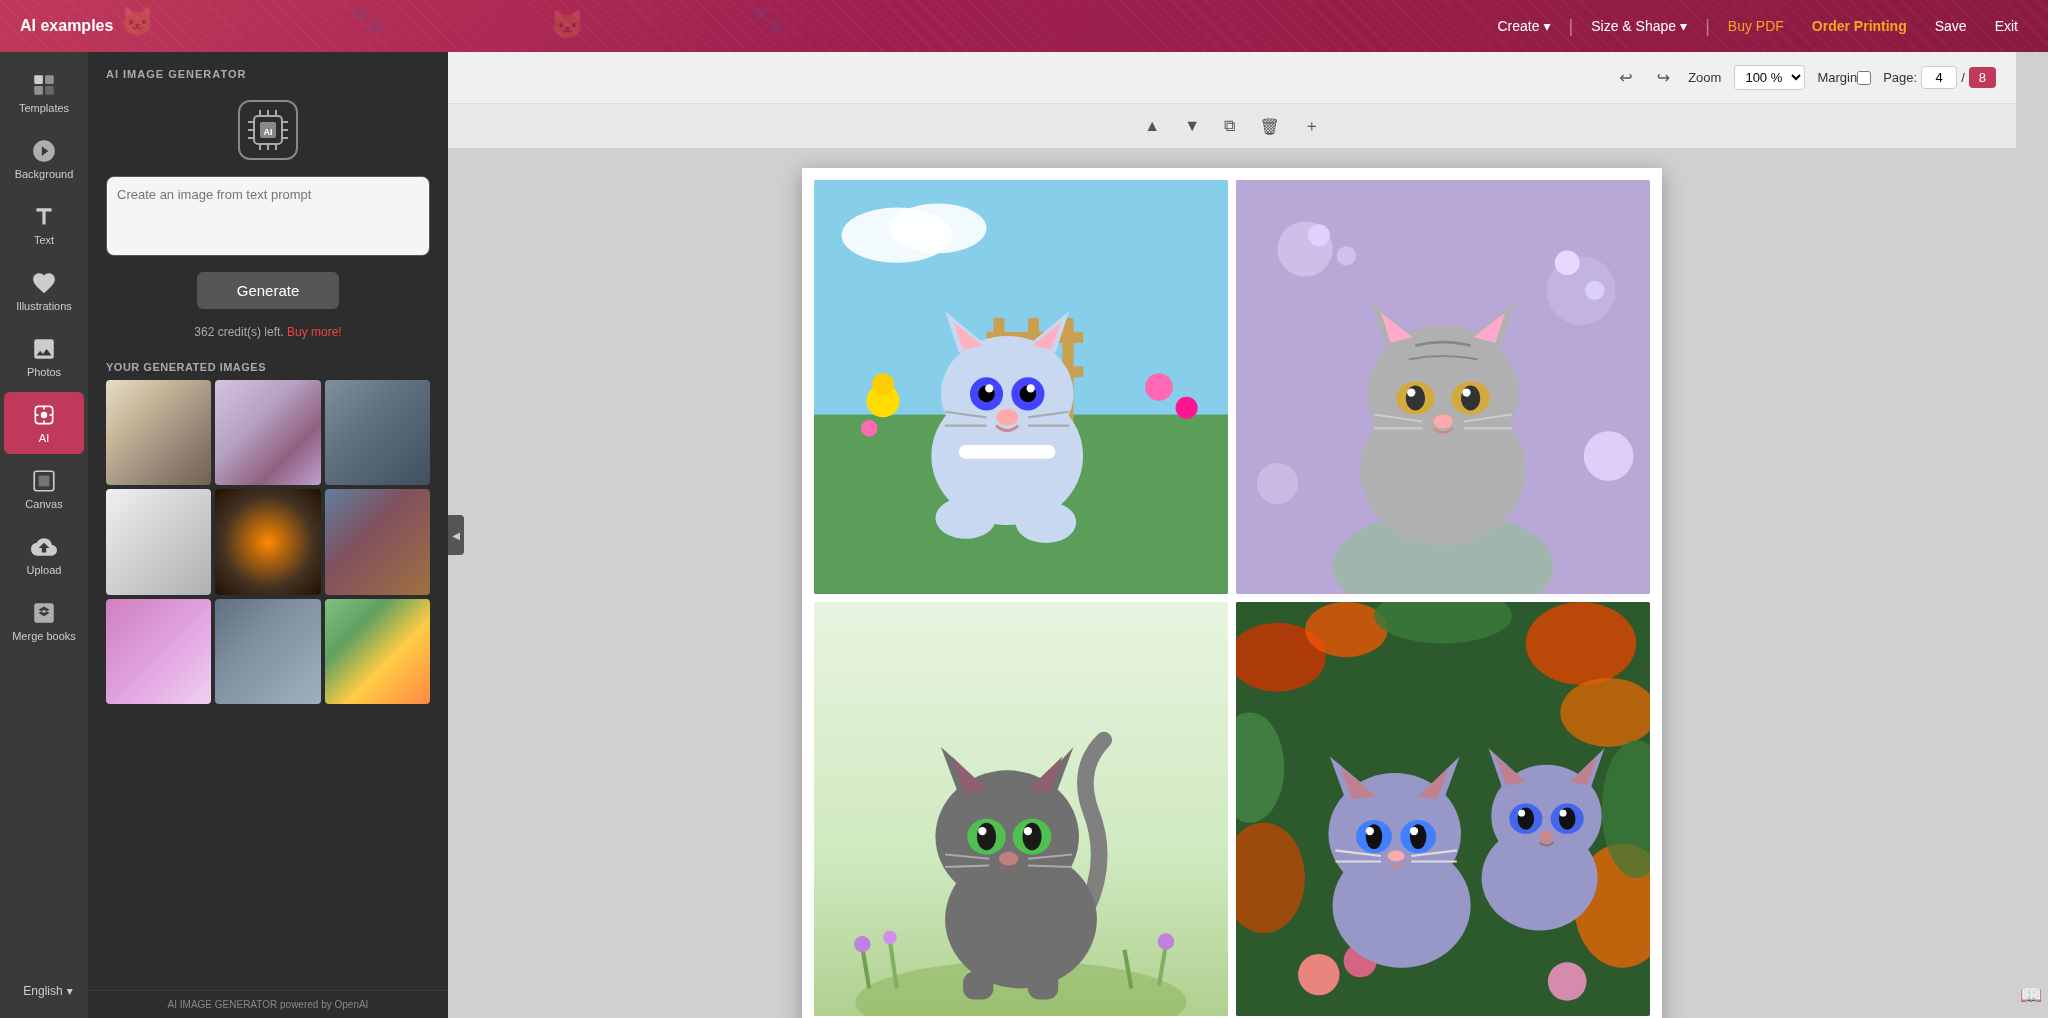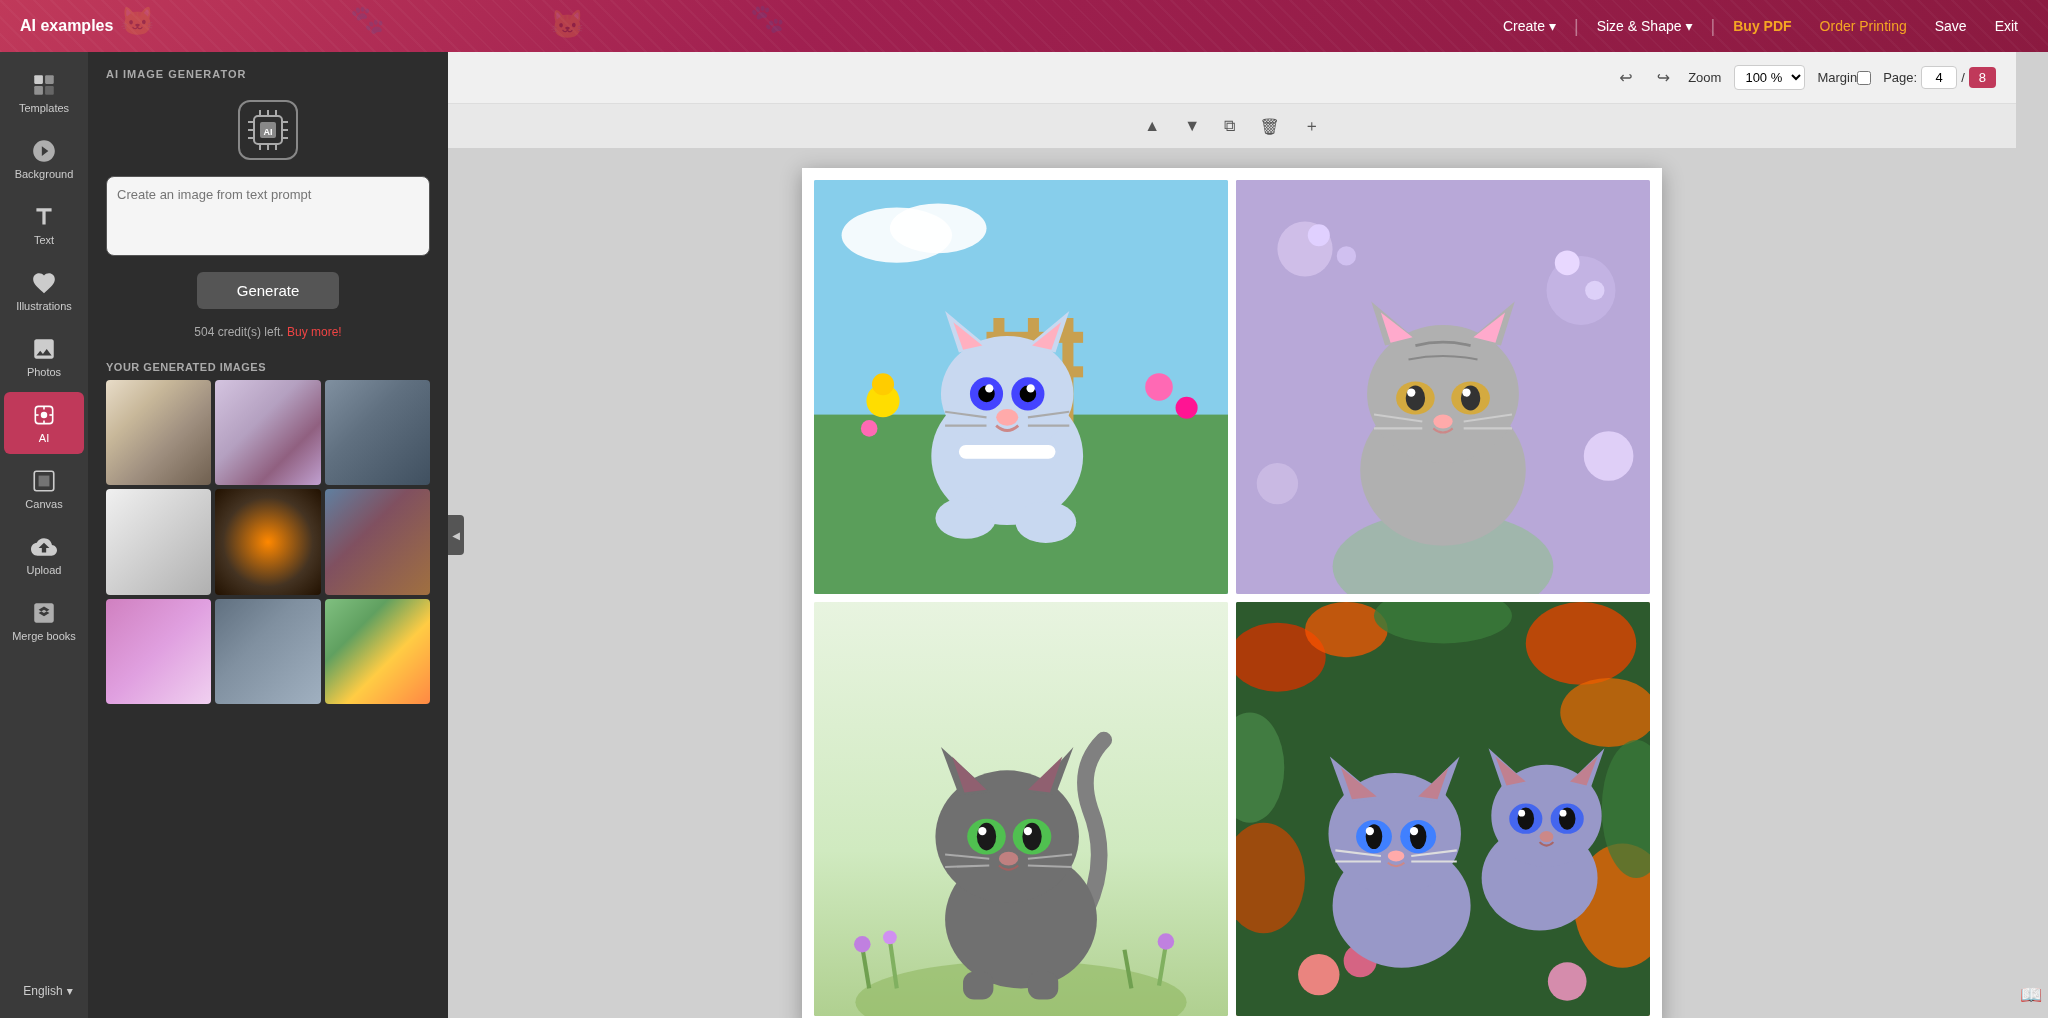--- a/index.html
+++ b/index.html
@@ -39,22 +39,22 @@
       background: transparent;
       border: none;
       cursor: pointer;
       font-size: 14px;
       padding: 6px 10px;
       display: flex;
       align-items: center;
       gap: 4px;
       white-space: nowrap;
     }
-    .topbar-btn.buy-pdf { color: #f5a623; font-weight: bold; }
-    .topbar-btn.order { color: #f5a623; font-weight: normal; }
+    .topbar-btn.buy-pdf { color: #f5a623; font-weight: normal; }
+    .topbar-btn.order { color: #f5a623; font-weight: bold; }
     .topbar-sep { color: rgba(255,255,255,0.4); font-size: 18px; }
 
     
     #main {
       display: flex;
       flex: 1;
       overflow: hidden;
     }
 
     
@@ -540,38 +540,39 @@
           <text x="22" y="27" text-anchor="middle" fill="white" font-size="9" font-weight="bold">AI</text>
         </svg>
       </div>
     </div>
 
     <textarea class="prompt-textarea" placeholder="Create an image from text prompt" style=""></textarea>
 
     <button class="generate-btn">Generate</button>
 
     <div class="credits-text">
-      <span>504 credit(s) left.</span>
+      <span>362 credit(s) left.</span>
       <a>Buy more!</a>
     </div>
 
     <div class="section-label">YOUR GENERATED IMAGES</div>
 
     <div class="generated-grid">
       <div class="gen-img gen-img-1"></div>
       <div class="gen-img gen-img-2"></div>
       <div class="gen-img gen-img-3"></div>
       <div class="gen-img gen-img-4"></div>
       <div class="gen-img gen-img-5"></div>
       <div class="gen-img gen-img-6"></div>
       <div class="gen-img gen-img-7"></div>
       <div class="gen-img gen-img-8"></div>
       <div class="gen-img gen-img-9"></div>
     </div>
 
+    <div class="panel-footer">AI IMAGE GENERATOR powered by OpenAI</div>
 
     <div class="collapse-handle">◀</div>
   </div>
 
   <div id="canvas-area">
 
     <div id="canvas-toolbar">
       <button class="toolbar-btn" title="Undo">↩</button>
       <button class="toolbar-btn" title="Redo">↪</button>
 

